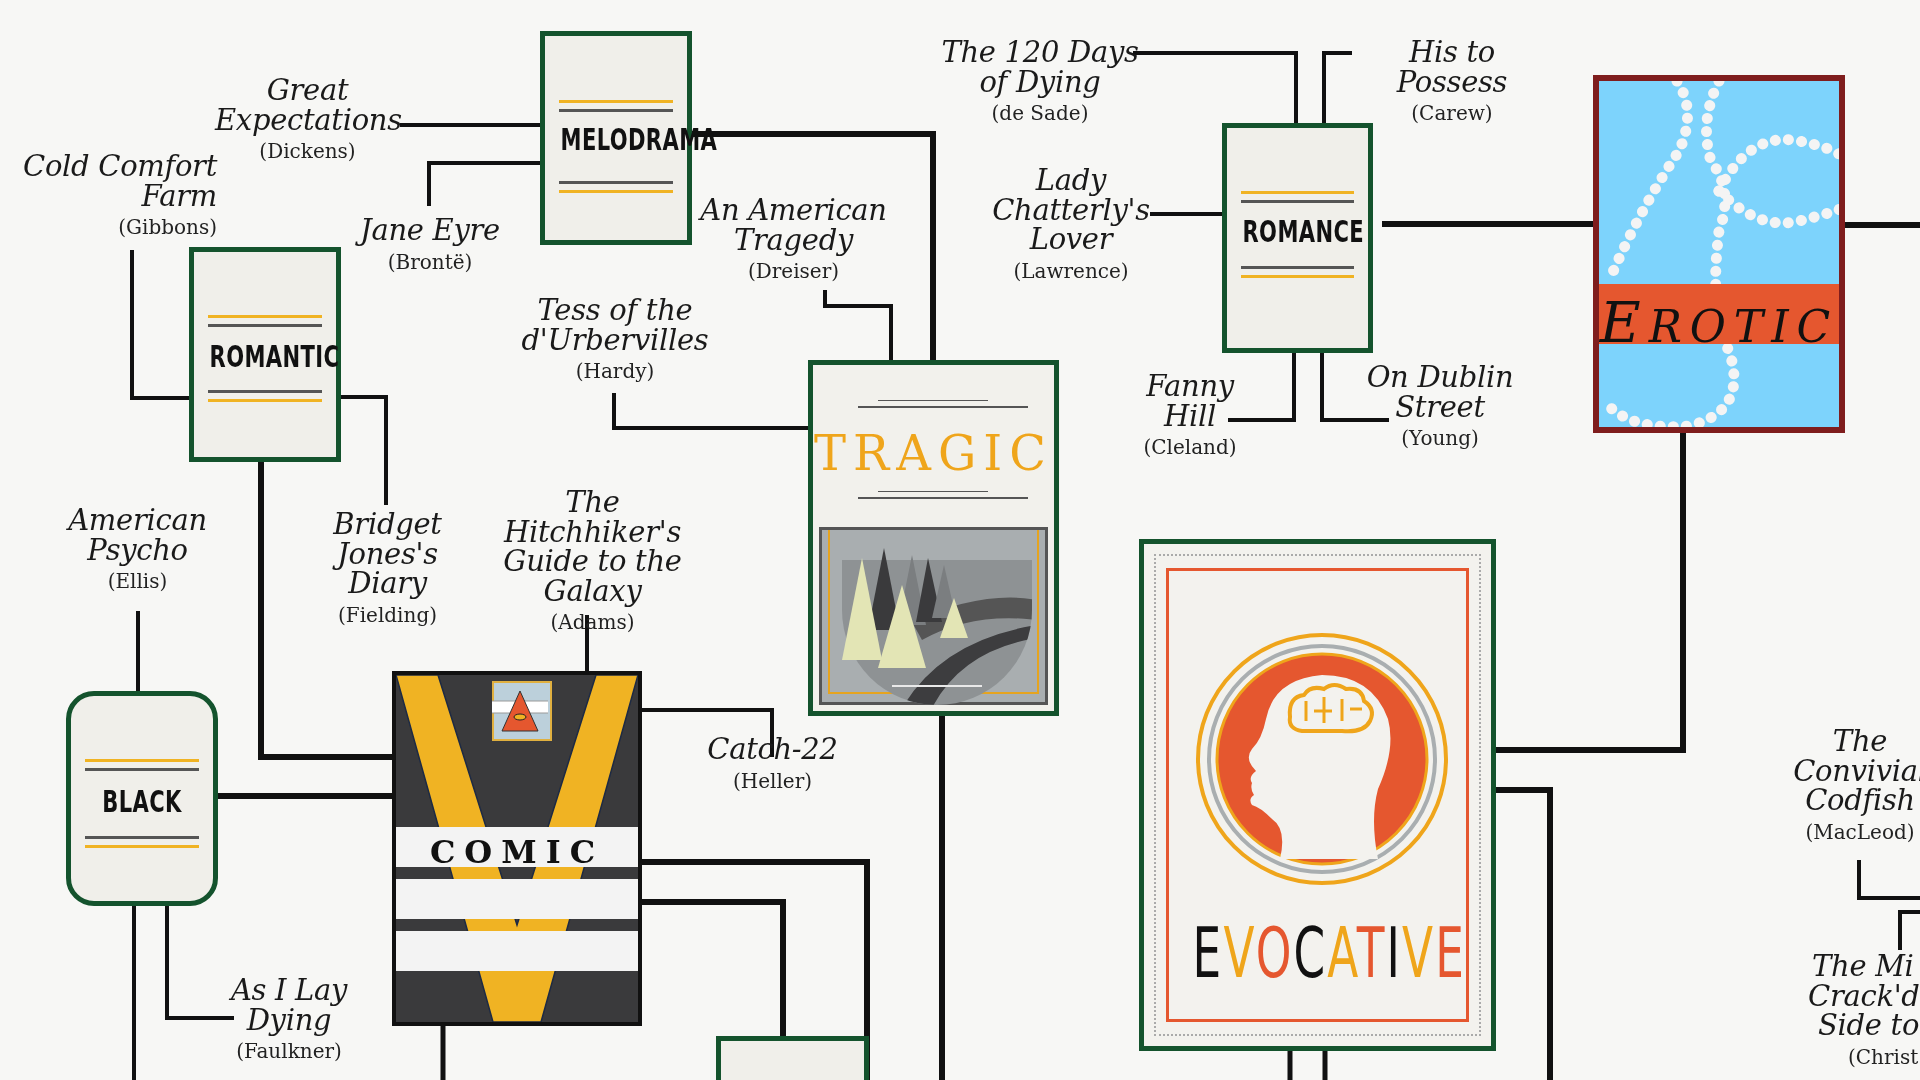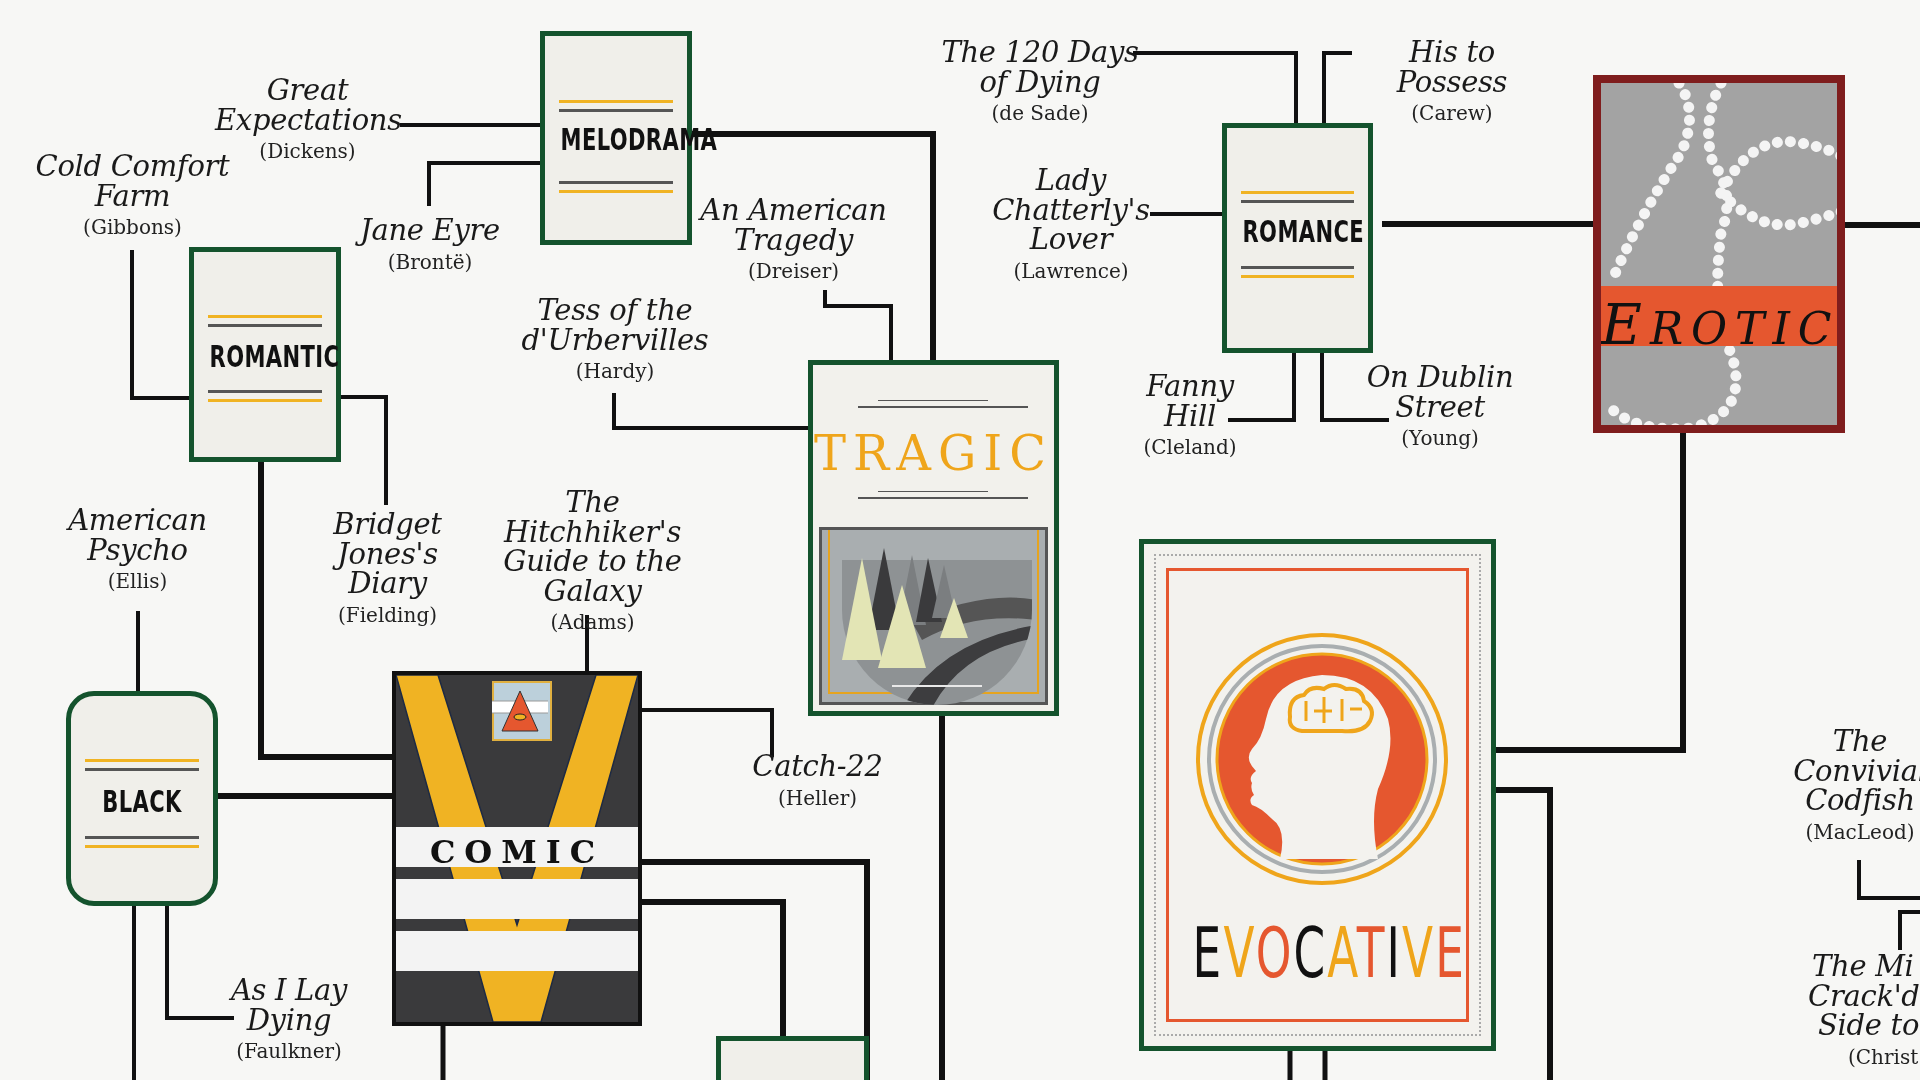--- a/index.html
+++ b/index.html
@@ -40,21 +40,21 @@
   }
   .tragic .scene-inner { position:absolute; left:6px; right:6px; top:0; bottom:8px; border:2px solid #e6a41f; border-top:none; }
   
   .comic { background:#3a3a3c; border:4px solid #111; overflow:hidden; }
   .comic .stripe { position:absolute; left:0; right:0; background:#f3f3f3; height:40px; }
   .comic .word {
     position:absolute; left:0; right:0; text-align:center; top:6px;
     font-family:"DejaVu Serif", serif; font-weight:bold; font-size:32px; letter-spacing:9px; color:#111;
   }
   
-  .erotic { background:#a3a3a3; border:8px solid #7f1d1d; overflow:hidden; }
+  .erotic { background:#7dd3fc; border:6px solid #7f1d1d; overflow:hidden; }
   .erotic .band {
     position:absolute; left:0; right:0; top:203px; height:60px; background:#e5572f;
   }
   .erotic .word {
     position:absolute; left:0; right:0; top:6px; text-align:center;
     font-family:"DejaVu Serif", serif; font-style:italic; font-size:44px; letter-spacing:8px; color:#111;
   }
   .erotic .word .big { font-size:56px; }
   
   .evocative { background:#f3f2ee; }
@@ -251,21 +251,21 @@
   <span class="title">Great</span>
   <span class="title">Expectations</span>
   <span class="author">(Dickens)</span>
 </div>
 
 <div class="book" style="left:350px;top:216px;width:160px;">
   <span class="title">Jane Eyre</span>
   <span class="author">(Brontë)</span>
 </div>
 
-<div class="book" style="left:30px;top:152px;width:205px;">
+<div class="book" style="left:12px;top:152px;width:205px;text-align:right;">
   <span class="title">Cold Comfort</span>
   <span class="title">Farm</span>
   <span class="author">(Gibbons)</span>
 </div>
 
 <div class="book" style="left:320px;top:510px;width:135px;">
   <span class="title">Bridget</span>
   <span class="title">Jones's</span>
   <span class="title">Diary</span>
   <span class="author">(Fielding)</span>
@@ -283,21 +283,21 @@
   <span class="author">(Faulkner)</span>
 </div>
 
 <div class="book" style="left:475px;top:488px;width:235px;">
   <span class="title">The Hitchhiker's</span>
   <span class="title">Guide to the</span>
   <span class="title">Galaxy</span>
   <span class="author">(Adams)</span>
 </div>
 
-<div class="book" style="left:700px;top:752px;width:145px;margin-left:45px;">
+<div class="book" style="left:700px;top:735px;width:145px;">
   <span class="title">Catch-22</span>
   <span class="author">(Heller)</span>
 </div>
 
 <div class="book" style="left:691px;top:196px;width:205px;">
   <span class="title">An American</span>
   <span class="title">Tragedy</span>
   <span class="author">(Dreiser)</span>
 </div>
 

